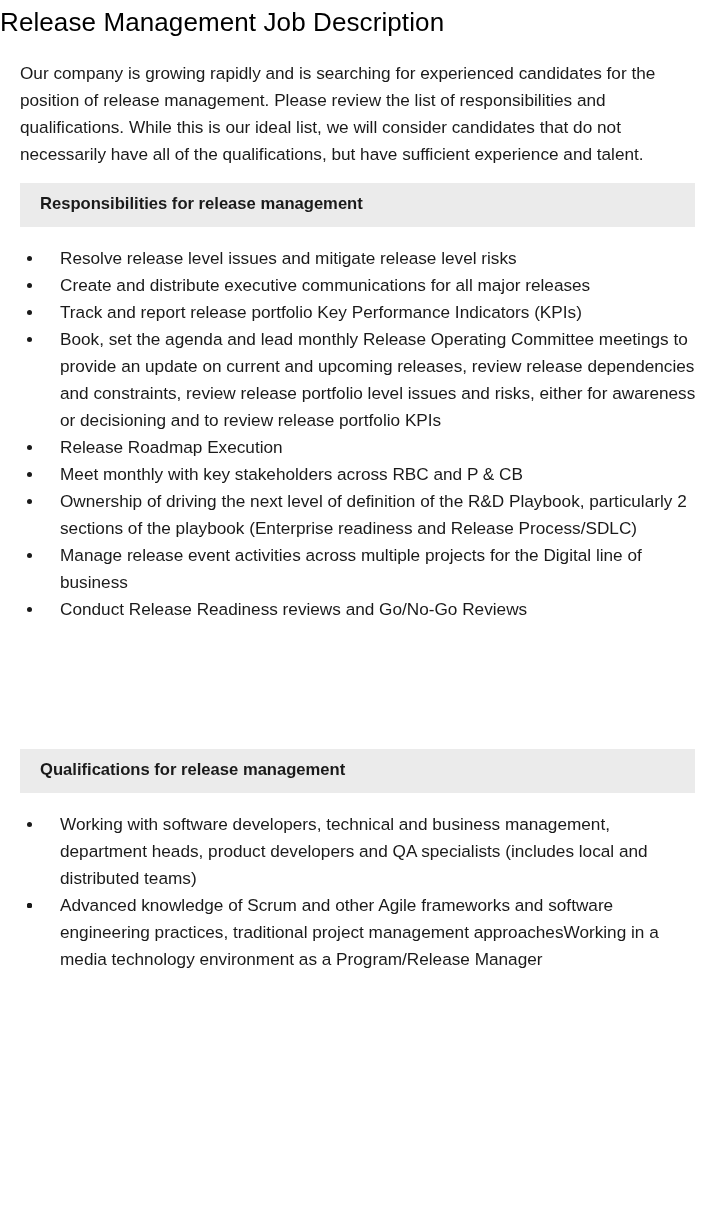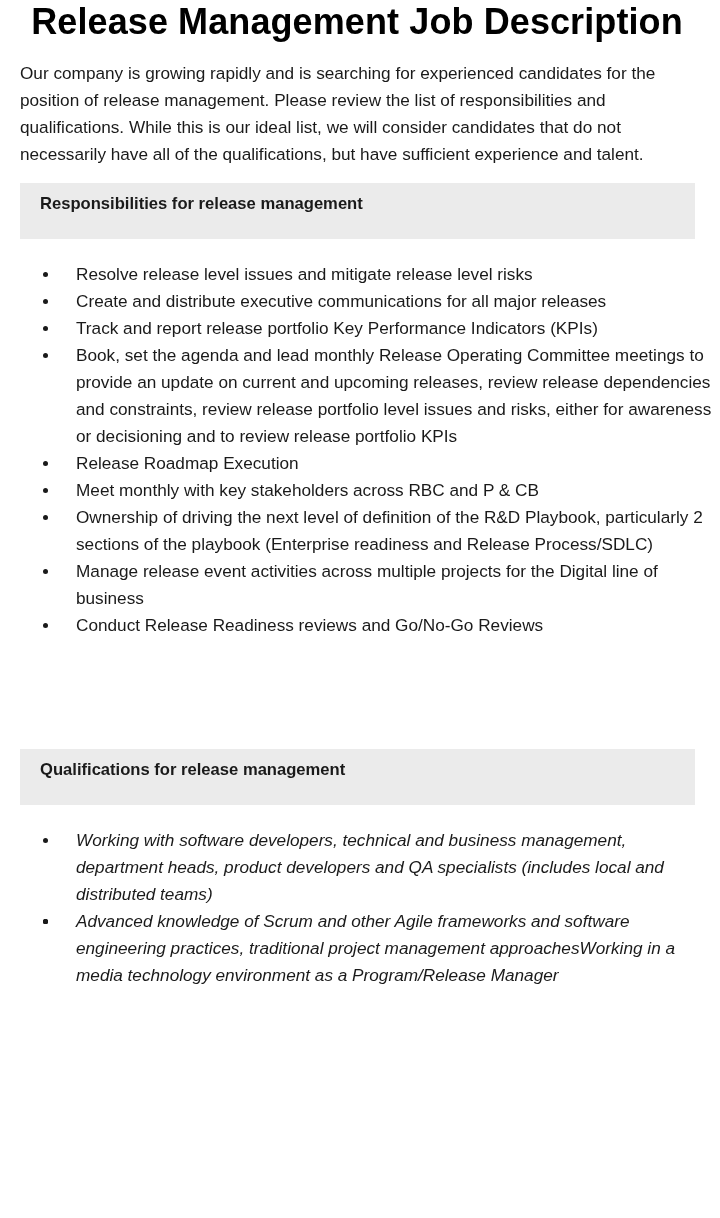--- a/index.html
+++ b/index.html
@@ -10,55 +10,55 @@
       font-family: "Liberation Sans", sans-serif;
       color: #1a1a1a;
     }
     .page { position: relative; width: 720px; }
     h1 {
       margin: 0;
       position: absolute;
       top: 2px;
       left: 0;
       width: 714px;
-      text-align: center;
-      font-size: 36px;
-      font-weight: bold;
+      text-align: left;
+      font-size: 26px;
+      font-weight: normal;
       color: #000;
       letter-spacing: 0.1px;
       line-height: 40px;
     }
     .intro {
       position: absolute;
       top: 60px;
       left: 20px;
       width: 690px;
       margin: 0;
       font-size: 17.2px;
       line-height: 27px;
       color: #1a1a1a;
     }
     .section-header {
       position: absolute;
       left: 20px;
       width: 675px;
-      height: 56px;
+      height: 44px;
       background: #ebebeb;
       box-sizing: border-box;
       padding-left: 20px;
       font-size: 16.6px;
       font-weight: bold;
       line-height: 42px;
       color: #1a1a1a;
     }
     .list {
       position: absolute;
       left: 20px;
       width: 680px;
-      margin: 16px;
+      margin: 0;
       padding: 0 0 0 40px;
       box-sizing: border-box;
       list-style: none;
       font-size: 17.2px;
       line-height: 27px;
       color: #1a1a1a;
     }
     .list li {
       position: relative;
       margin: 0;
@@ -91,19 +91,19 @@
     <li><span class="bullet"></span><span>Book, set the agenda and lead monthly Release Operating Committee meetings to provide an update on current and upcoming releases, review release dependencies and constraints, review release portfolio level issues and risks, either for awareness or decisioning and to review release portfolio KPIs</span></li>
     <li><span class="bullet"></span><span>Release Roadmap Execution</span></li>
     <li><span class="bullet"></span><span>Meet monthly with key stakeholders across RBC and P &amp; CB</span></li>
     <li><span class="bullet"></span><span>Ownership of driving the next level of definition of the R&amp;D Playbook, particularly 2 sections of the playbook (Enterprise readiness and Release Process/SDLC)</span></li>
     <li><span class="bullet"></span><span>Manage release event activities across multiple projects for the Digital line of business</span></li>
     <li><span class="bullet"></span><span>Conduct Release Readiness reviews and Go/No-Go Reviews</span></li>
   </ul>
 
   <div class="section-header" style="top:749px;">Qualifications for release management</div>
 
-  <ul class="list" style="top:811px;font-style:italic;">
+  <ul class="list" style="top:811px;">
     <li><span class="bullet"></span><span>Working with software developers, technical and business management, department heads, product developers and QA specialists (includes local and distributed teams)</span></li>
     <li><span class="bullet"></span></li>
     <li><span class="bullet"></span></li>
     <li><span class="bullet"></span><span>Advanced knowledge of Scrum and other Agile frameworks and software engineering practices, traditional project management approachesWorking in a media technology environment as a Program/Release Manager</span></li>
   </ul>
 </div>
 
 </body></html>

